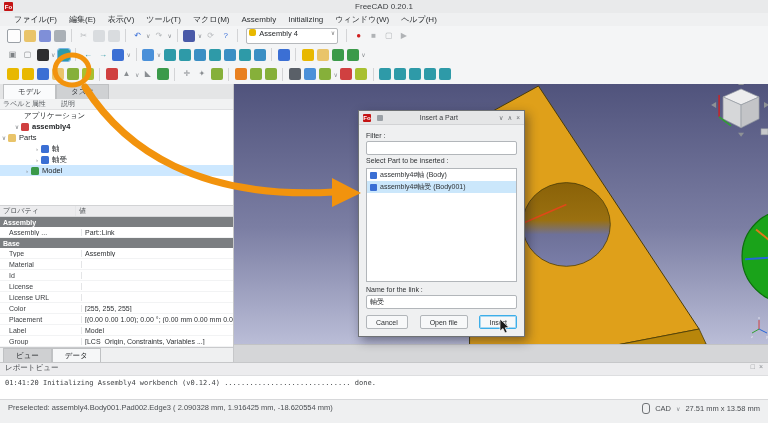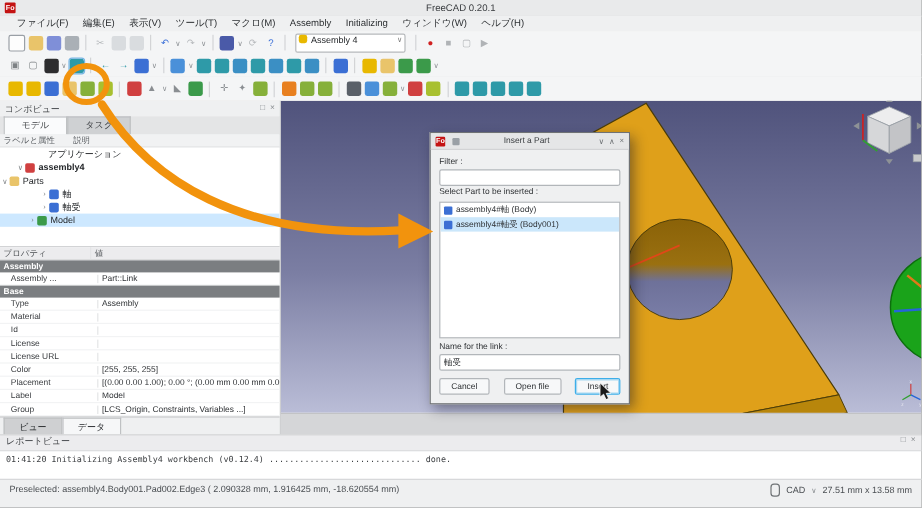--- a/index.html
+++ b/index.html
@@ -203,35 +203,30 @@
       <span class="tb-icon" style="background: rgb(46, 154, 168);"></span>
       <span class="tb-icon" style="background: rgb(46, 154, 168);"></span>
       <span class="tb-icon" style="background: rgb(46, 154, 168);"></span>
       <span class="tb-icon" style="background: rgb(46, 154, 168);"></span>
       <span class="tb-icon" style="background: rgb(46, 154, 168);"></span>
     </div>
 
   <div class="main">
 
     <div class="left-panel">
-      <div class="lp-header">
-        <span>コンボビュー</span>
-        <span class="winbtn">□</span>
-        <span class="winbtn">×</span>
-      </div>
       <div class="lp-tabs" id="lpTabs">
           <span class="lp-tab active">モデル</span>
           <span class="lp-tab">タスク</span>
         </div>
       <div class="tree-cols">
         <span class="c1">ラベルと属性</span>
         <span>説明</span>
       </div>
       <div class="tree" id="tree">
-          <div class="tree-row" style="padding-left: 16px; margin-left: 16px;">
+          <div class="tree-row" style="padding-left: 16px;">
             <span class="tw-exp"></span>
             <span>アプリケーション</span>
           </div>
           <div class="tree-row" style="padding-left: 13px;">
             <span class="tw-exp">∨</span>
             <span class="tw-icon" style="background: rgb(208, 64, 64);"></span>
             <span style="font-weight: bold;">assembly4</span>
           </div>
           <div class="tree-row" style="">
             <span class="tw-exp">∨</span>

